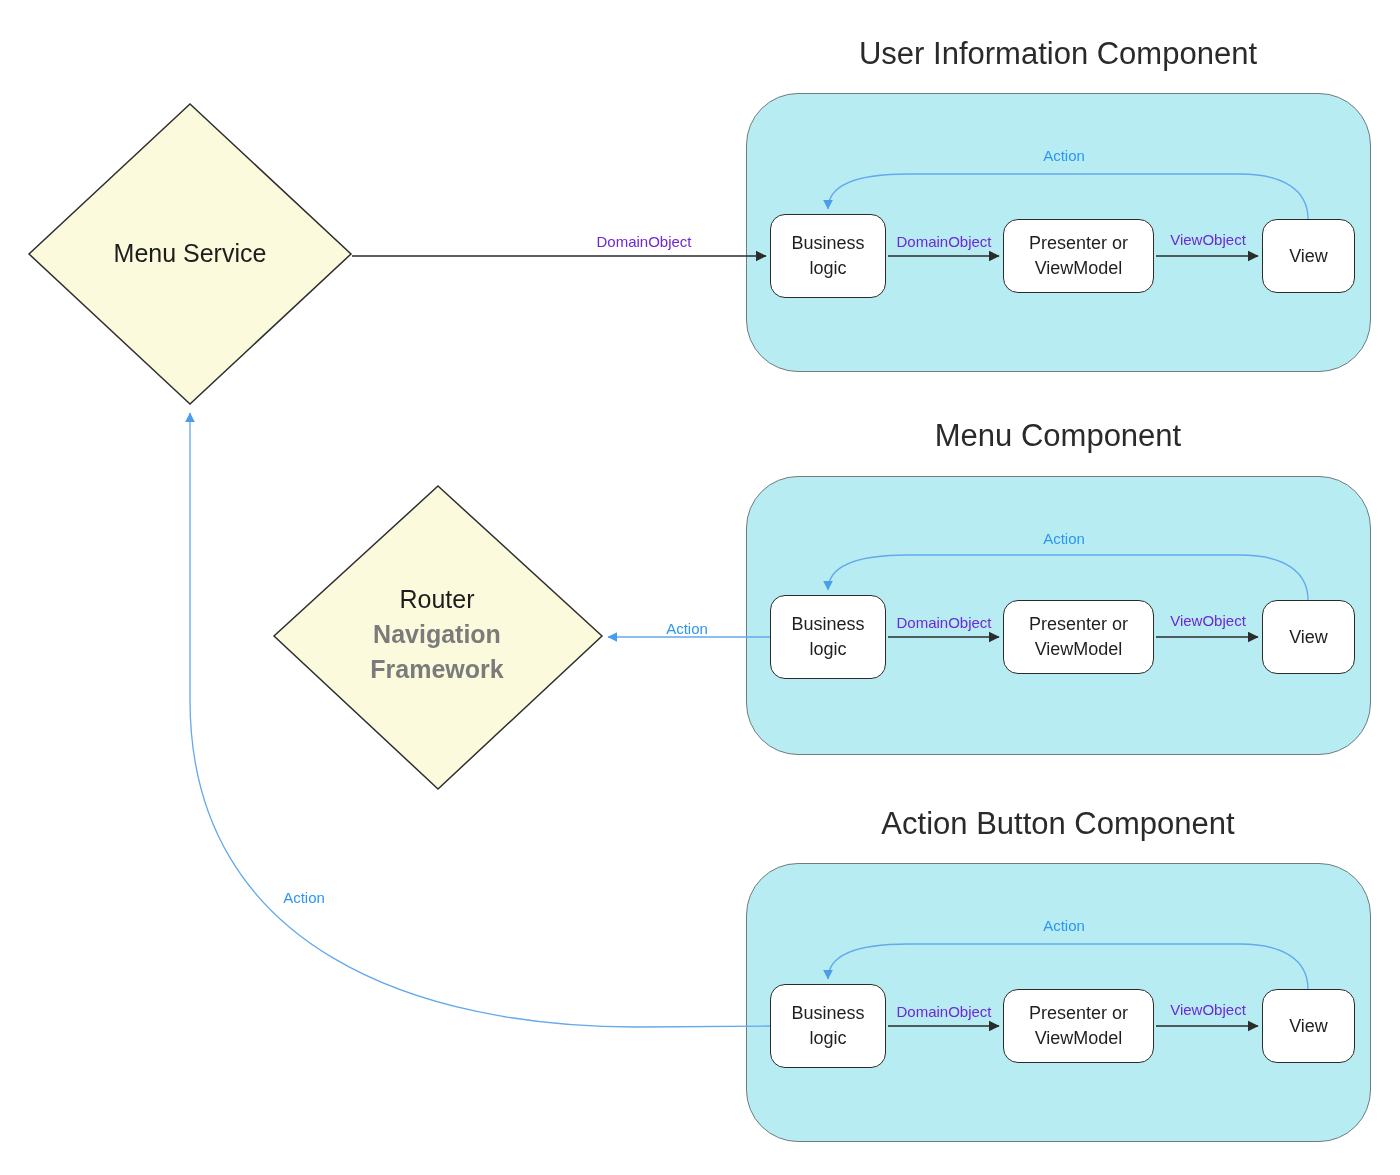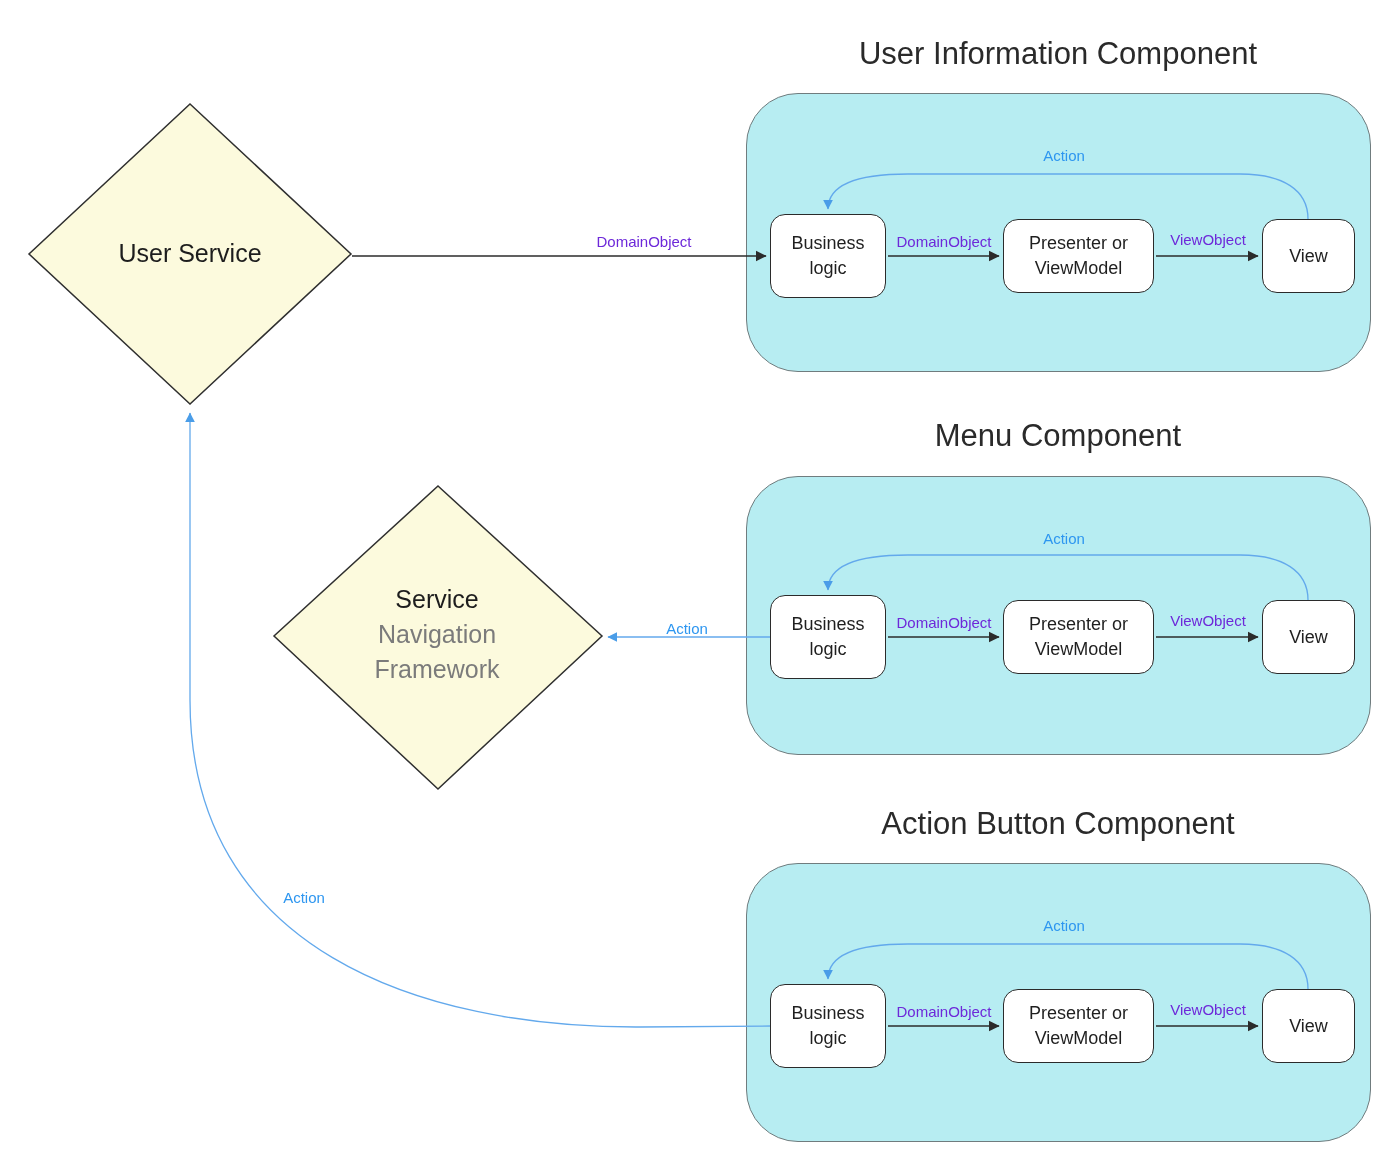--- a/index.html
+++ b/index.html
@@ -49,21 +49,21 @@
   }
   .edge-label{
     position:absolute;z-index:4;transform:translate(-50%,-50%);
     font-size:15px;color:#6d28d9;white-space:nowrap;
   }
   .edge-label.blue{color:var(--blue-text);margin-top:14px;}
   .node-label{
     position:absolute;z-index:4;text-align:center;
     font-size:25px;line-height:35px;color:#1d1d1d;
   }
-  .node-sublabel{color:var(--subtext);}
+  .node-sublabel{color:var(--subtext);font-weight:bold;}
   .edge-black{stroke:var(--ink);stroke-width:1.4;fill:none;}
   .edge-blue{stroke:var(--blue-line);stroke-width:1.3;fill:none;}
   .head-black{fill:var(--ink);}
   .head-blue{fill:var(--blue-head);}
   .diamond{fill:var(--node-fill);stroke:var(--node-border);stroke-width:1.5;}
 </style>
 </head>
 <body>
 
 <div class="canvas">
@@ -99,23 +99,23 @@
 
     <path class="edge-black" d="M 888 1026 L 999 1026" marker-end="url(#head-black)"></path>
     <path class="edge-black" d="M 1156 1026 L 1258 1026" marker-end="url(#head-black)"></path>
     <path class="edge-blue" d="M 1308 989 C 1308 960 1283 944 1240 944 L 908 944 C 864 944 828 952 828 979" marker-end="url(#head-blue)"></path>
   </svg>
 
   <div class="comp-title" style="top:33px;">User Information Component</div>
   <div class="comp-title" style="top:415px;">Menu Component</div>
   <div class="comp-title" style="top:803px;">Action Button Component</div>
 
-  <div class="node-label" style="left:70px;top:236px;width:240px;">User Service</div>
+  <div class="node-label" style="left:70px;top:236px;width:240px;">Menu Service</div>
   <div class="node-label" style="left:317px;top:582px;width:240px;">
-    <div>Service</div>
+    <div>Router</div>
     <div class="node-sublabel">Navigation Framework</div>
   </div>
 
   <div class="wbox" style="left:770px;top:214px;width:116px;height:84px;">Business logic</div>
   <div class="wbox" style="left:1003px;top:219px;width:151px;height:74px;">Presenter or ViewModel</div>
   <div class="wbox" style="left:1262px;top:219px;width:93px;height:74px;">View</div>
   <div class="edge-label" style="left:944px;top:241px;">DomainObject</div>
   <div class="edge-label" style="left:1208px;top:239px;">ViewObject</div>
   <div class="edge-label blue" style="left:1064px;top:141px;">Action</div>
 

